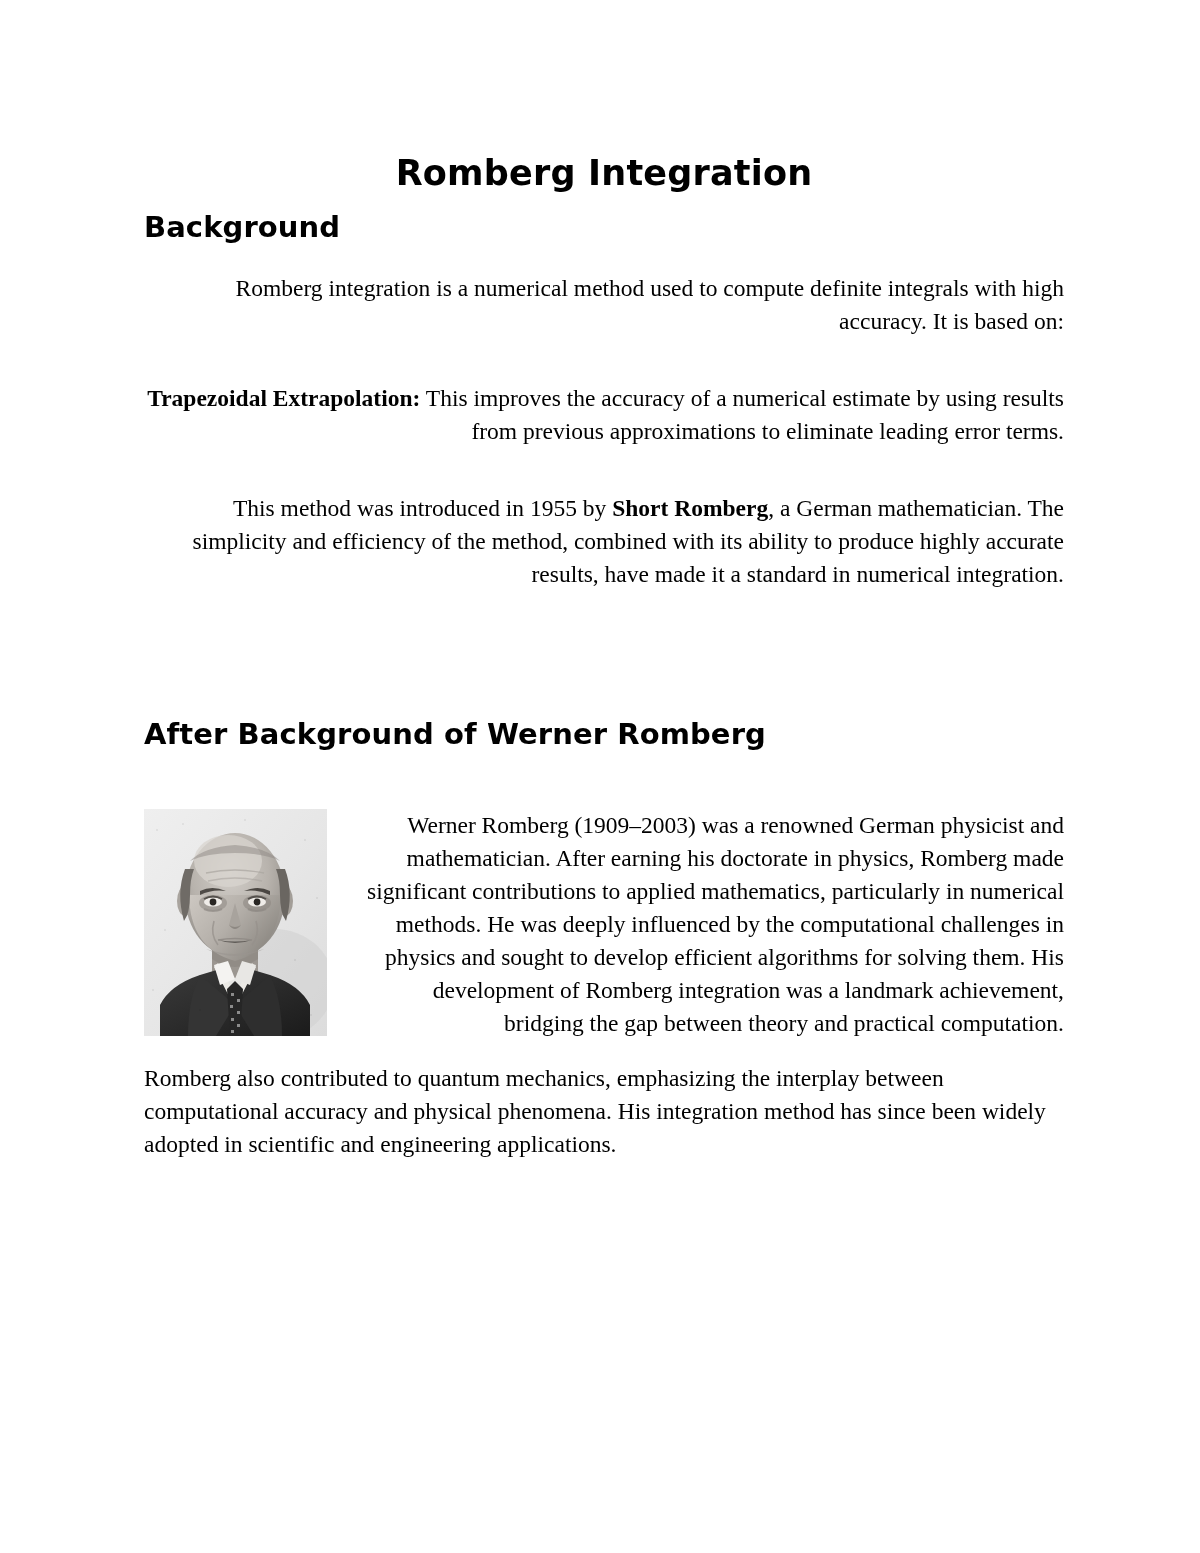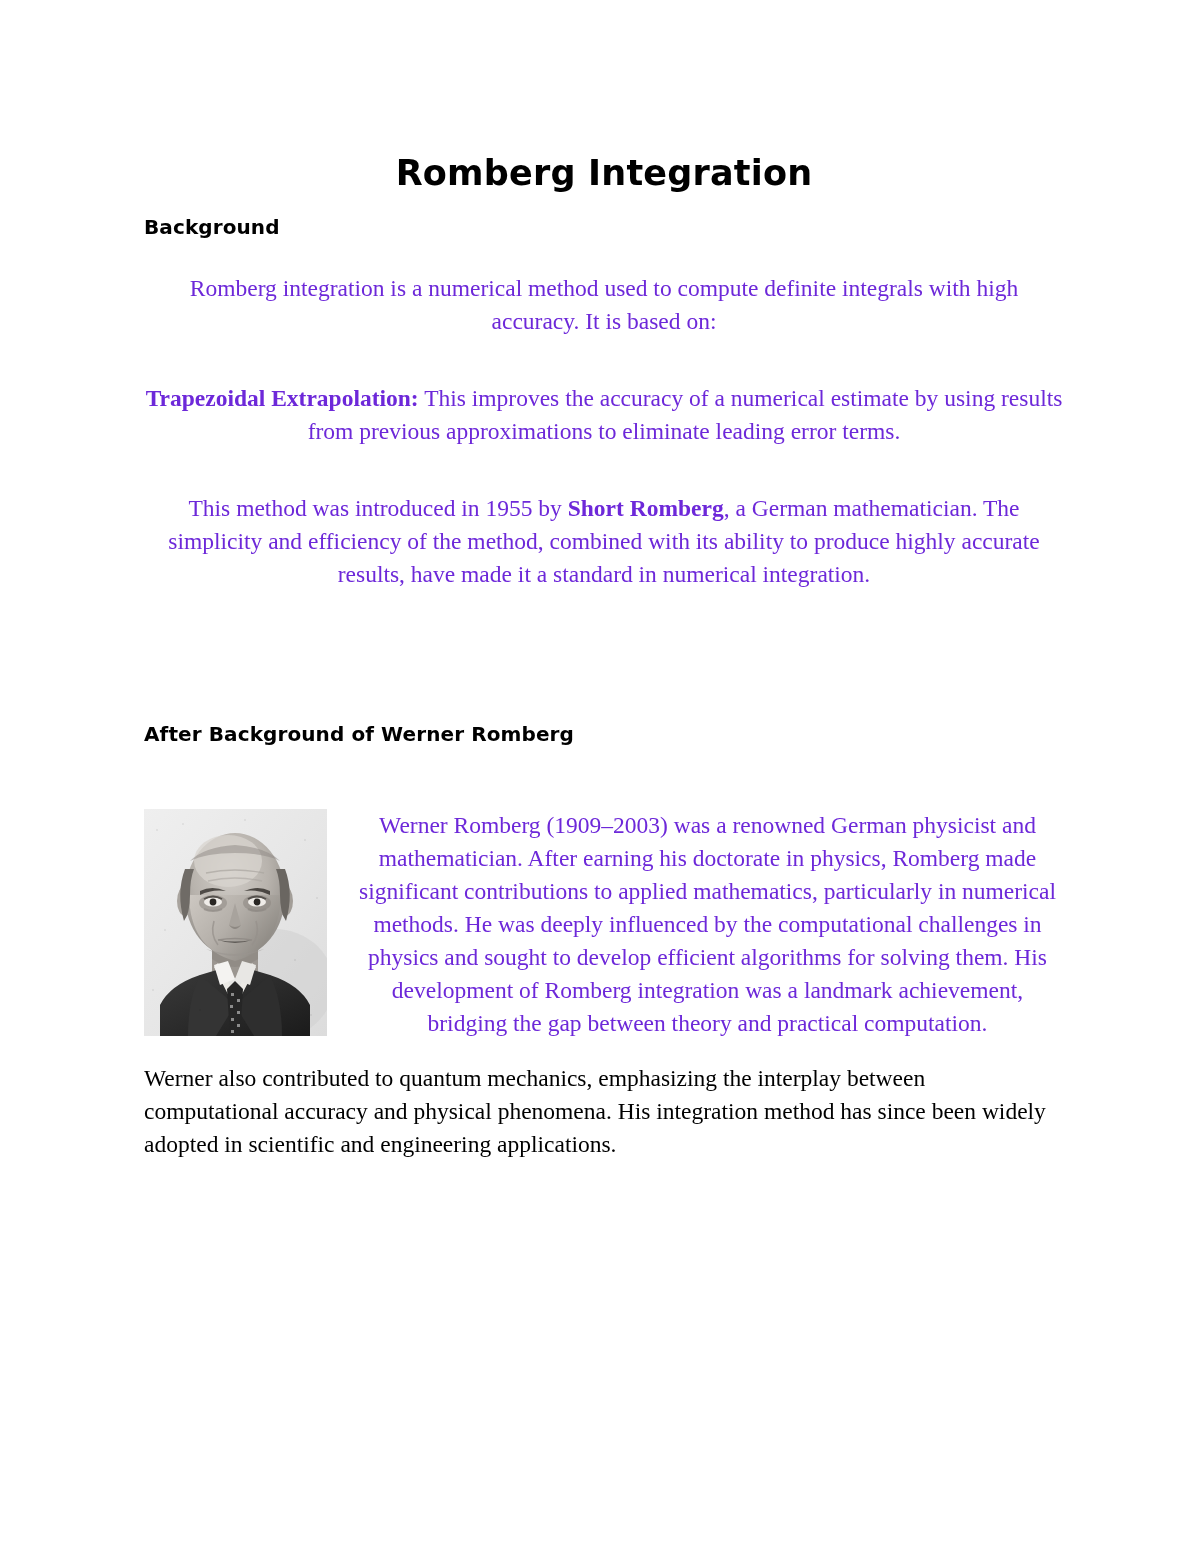--- a/index.html
+++ b/index.html
@@ -42,41 +42,41 @@
     text-align: center;
     margin: 0;
     padding-top: 152px;
     letter-spacing: 0.2px;
     color: #000;
   }
 
   .h2 {
     font-family: "DejaVu Sans", sans-serif;
     font-weight: bold;
-    font-size: 20px;
+    font-size: 29px;
     line-height: 34px;
     margin: 0;
     padding-top: 16px;
     letter-spacing: 0.1px;
     color: #000;
   }
 
   .h2.second {
     padding-top: 0;
     margin-top: 0;
   }
 
   
   p.body {
     font-family: "Liberation Serif", serif;
     font-size: 23.5px;
     line-height: 33px;
     margin: 0;
-    color: #6d28d9;
-    text-align: center;
+    color: #000000;
+    text-align: right;
   }
 
   .gap-after-heading { height: 28px; }
   .para-gap { height: 22px; }
 
   .big-gap { height: 126px; }
   .gap-heading-to-photo { height: 58px; }
 
   b, .bold {
     font-weight: bold;
@@ -268,18 +268,18 @@
               <rect x="55" y="200" width="2" height="2"></rect>
             </g>
           </svg>
         </div>
       </div>
 
       <p class="body">Werner Romberg (1909–2003) was a renowned German physicist and mathematician. After earning his doctorate in physics, Romberg made significant contributions to applied mathematics, particularly in numerical methods. He was deeply influenced by the computational challenges in physics and sought to develop efficient algorithms for solving them. His development of Romberg integration was a landmark achievement, bridging the gap between theory and practical computation.</p>
 
       <div class="para-gap"></div>
 
-      <p class="last-para">Werner also contributed to quantum mechanics, emphasizing the interplay between computational accuracy and physical phenomena. His integration method has since been widely adopted in scientific and engineering applications.</p>
+      <p class="last-para">Romberg also contributed to quantum mechanics, emphasizing the interplay between computational accuracy and physical phenomena. His integration method has since been widely adopted in scientific and engineering applications.</p>
 
     </div>
 
   </div>
 </div>
 
 </body></html>

